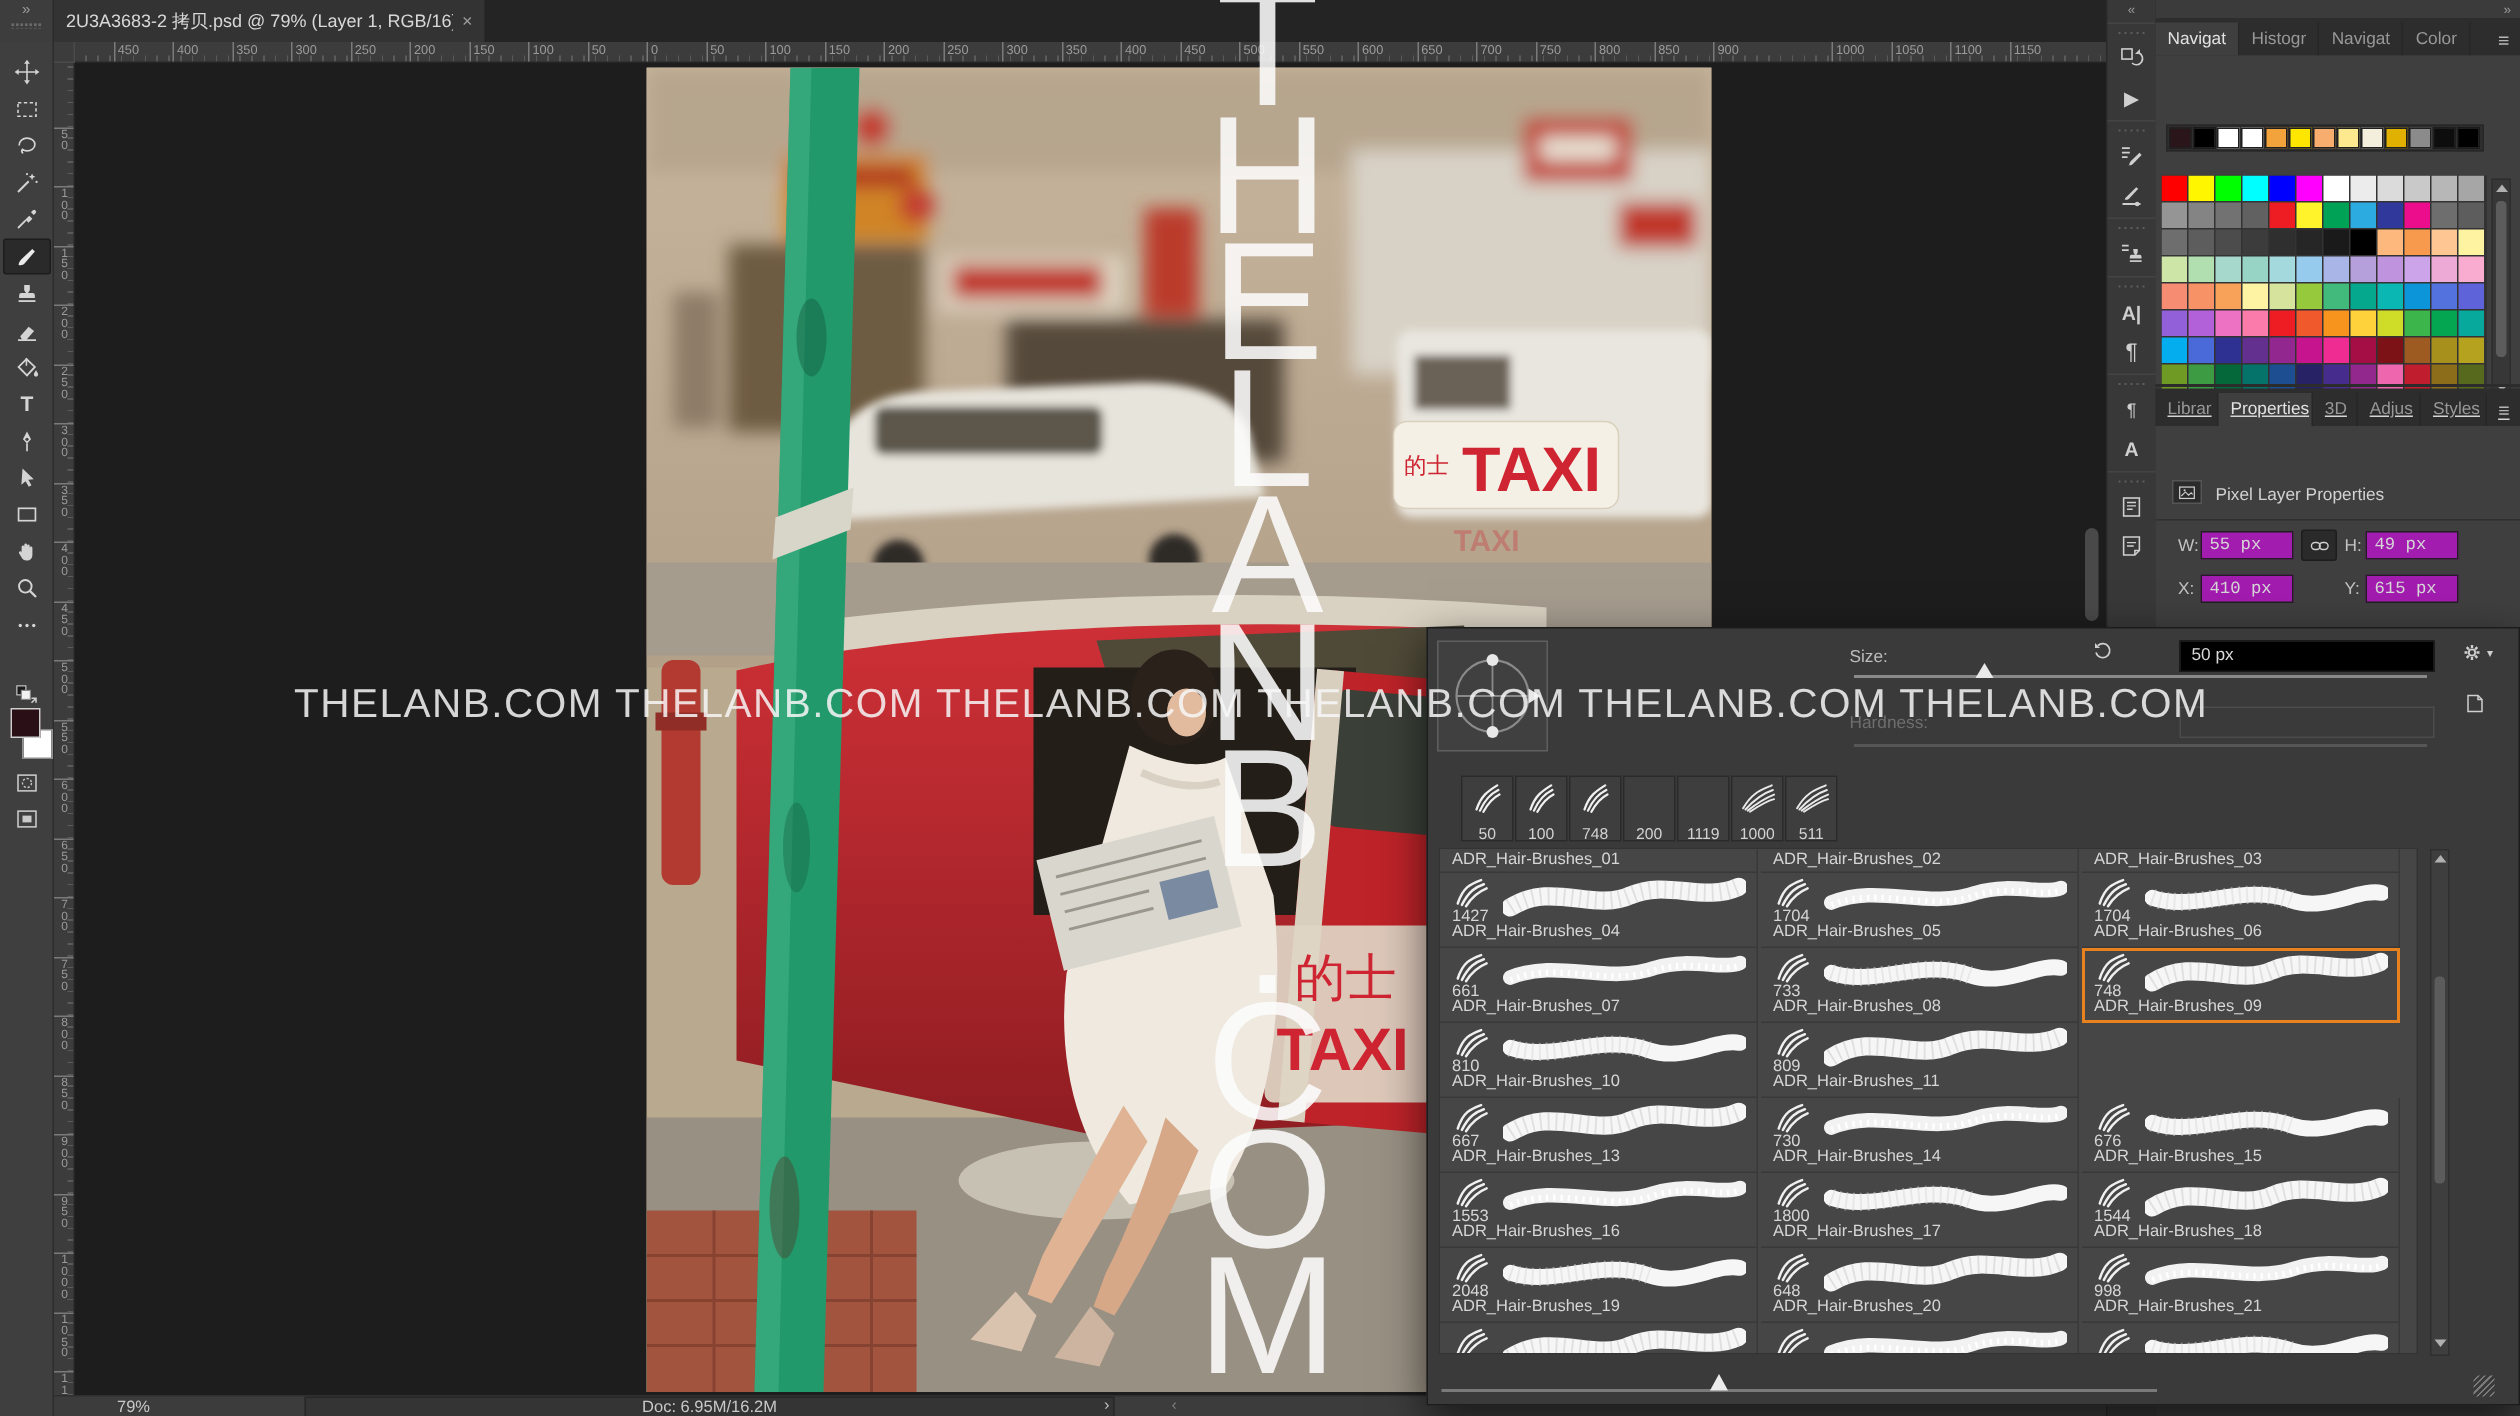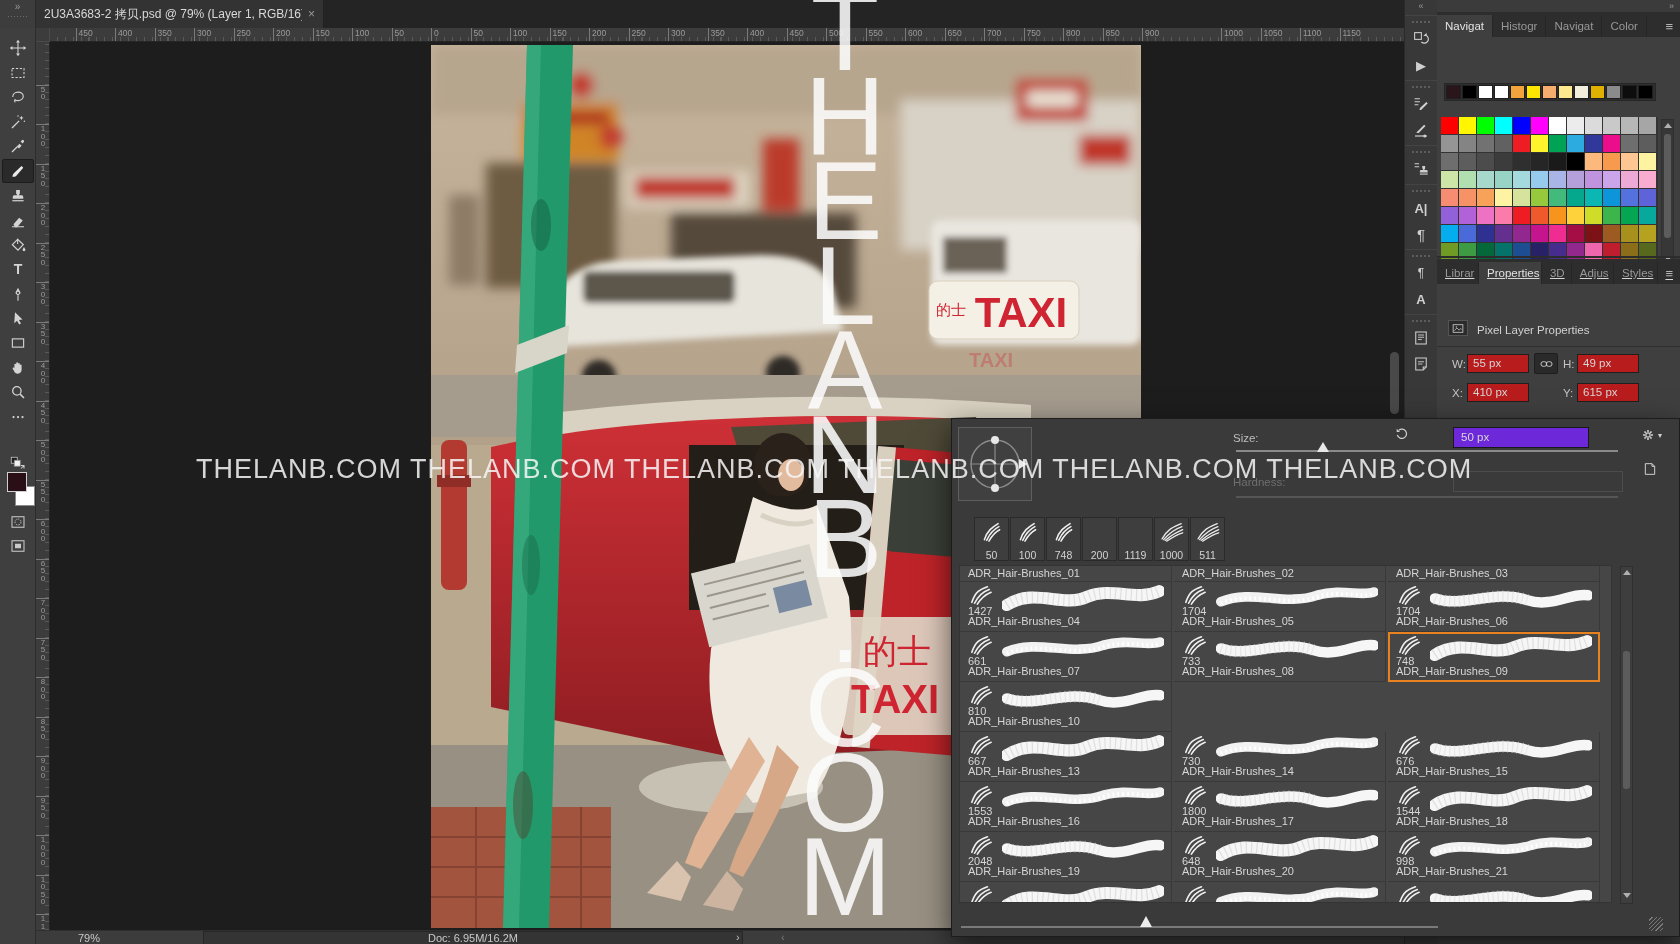--- a/index.html
+++ b/index.html
@@ -82,34 +82,34 @@
   .spk{background-image:radial-gradient(rgba(255,255,255,.55) .8px,transparent 1px);background-size:5px 5px;}
   #swatch-vscroll{position:absolute;left:224px;top:82px;width:13px;height:148px;background:#373737;border:1px solid #2e2e2e;}
   .tri-up{width:0;height:0;border-left:4px solid transparent;border-right:4px solid transparent;border-bottom:5px solid #b0b0b0;margin:3px auto;}
   .tri-down{width:0;height:0;border-left:4px solid transparent;border-right:4px solid transparent;border-top:5px solid #b0b0b0;margin:3px auto;}
   .sthumb{position:absolute;left:2px;width:7px;background:#5c5c5c;border-radius:3px;}
   #swatch-bottom{position:absolute;left:0;top:236px;width:243px;height:20px;display:flex;justify-content:flex-end;gap:12px;padding-right:26px;}
   #swatch-bottom svg{width:15px;height:15px;}
 
   
   .prow{position:absolute;font-size:11.5px;color:#c3c3c3;}
-  .pinput{position:absolute;height:19px;background:#b91c1c;border:1px solid #1f1f1f;color:#d6d6d6;font-size:11.5px;
-     font-family:Liberation Sans, sans-serif;padding:0 5px;line-height:17px;}
+  .pinput{position:absolute;height:19px;background:#a21caf;border:1px solid #1f1f1f;color:#d6d6d6;font-size:11.5px;
+     font-family:Liberation Mono, monospace;padding:0 5px;line-height:17px;}
   #link-btn{position:absolute;width:24px;height:21px;background:#2a2a2a;border:1px solid #1d1d1d;border-radius:2px;
      display:flex;align-items:center;justify-content:center;}
   #props-icon{position:absolute;left:11px;top:36px;width:20px;height:16px;background:#2b2b2b;border:1px solid #555;
      display:flex;align-items:center;justify-content:center;}
 
   
   #brush-popup{left:951px;top:418px;width:729px;height:519px;background:#3a3a3a;border:1px solid #1c1c1c;
      box-shadow:0 10px 28px rgba(0,0,0,.6);z-index:40;}
   #bp-dial{position:absolute;left:6px;top:8px;width:74px;height:74px;border:1px solid #5f5f5f;background:#404040;}
   .bp-label{position:absolute;font-size:11.5px;color:#bdbdbd;}
   .bp-label.dim{color:#6e6e6e;}
-  #bp-size-input{position:absolute;left:501px;top:8px;width:136px;height:21px;background:#6d28d9;border:1px solid #191919;
+  #bp-size-input{position:absolute;left:501px;top:8px;width:170px;height:21px;background:#000000;border:1px solid #191919;
      color:#d8d8d8;font-size:11.5px;padding:0 7px;line-height:19px;}
   #bp-hard-input{position:absolute;left:501px;top:52px;width:170px;height:21px;background:transparent;border:1px solid #4c4c4c;}
   .bp-track{position:absolute;height:2px;background:#8a8a8a;}
   .bp-track.dim{background:#565656;}
   .bp-thumb{position:absolute;width:0;height:0;border-left:6px solid transparent;border-right:6px solid transparent;border-bottom:10px solid #e8e8e8;}
   #bp-gear{position:absolute;left:688px;top:8px;display:flex;align-items:center;color:#cfcfcf;}
   #bp-new{position:absolute;left:690px;top:42px;}
   #bp-presets{position:absolute;left:22px;top:98px;display:flex;}
   .preset{width:35px;height:44px;background:#3e3e3e;border:1px solid #2a2a2a;margin-right:1px;text-align:center;}
   .preset svg{width:26px;height:26px;margin-top:1px;}
@@ -1047,20 +1047,30 @@
         <div class="bcell" style="left: 0px; top: 116px; height: 50px;">
           <svg viewBox="0 0 30 24" class="tuft">
             <use href="#sym-tuft"></use>
           </svg>
           <div class="bnum">810</div>
           <svg viewBox="0 0 200 36" class="stroke">
             <use href="#sym-stroke3"></use>
           </svg>
           <div class="bname">ADR_Hair-Brushes_10</div>
         </div>
+        <div class="bcell" style="left: 214px; top: 116px; height: 50px;">
+          <svg viewBox="0 0 30 24" class="tuft">
+            <use href="#sym-tuft"></use>
+          </svg>
+          <div class="bnum">809</div>
+          <svg viewBox="0 0 200 36" class="stroke">
+            <use href="#sym-stroke1"></use>
+          </svg>
+          <div class="bname">ADR_Hair-Brushes_11</div>
+        </div>
         <div class="bcell" style="left: 0px; top: 166px; height: 50px;">
           <svg viewBox="0 0 30 24" class="tuft">
             <use href="#sym-tuft"></use>
           </svg>
           <div class="bnum">667</div>
           <svg viewBox="0 0 200 36" class="stroke">
             <use href="#sym-stroke1"></use>
           </svg>
           <div class="bname">ADR_Hair-Brushes_13</div>
         </div>

